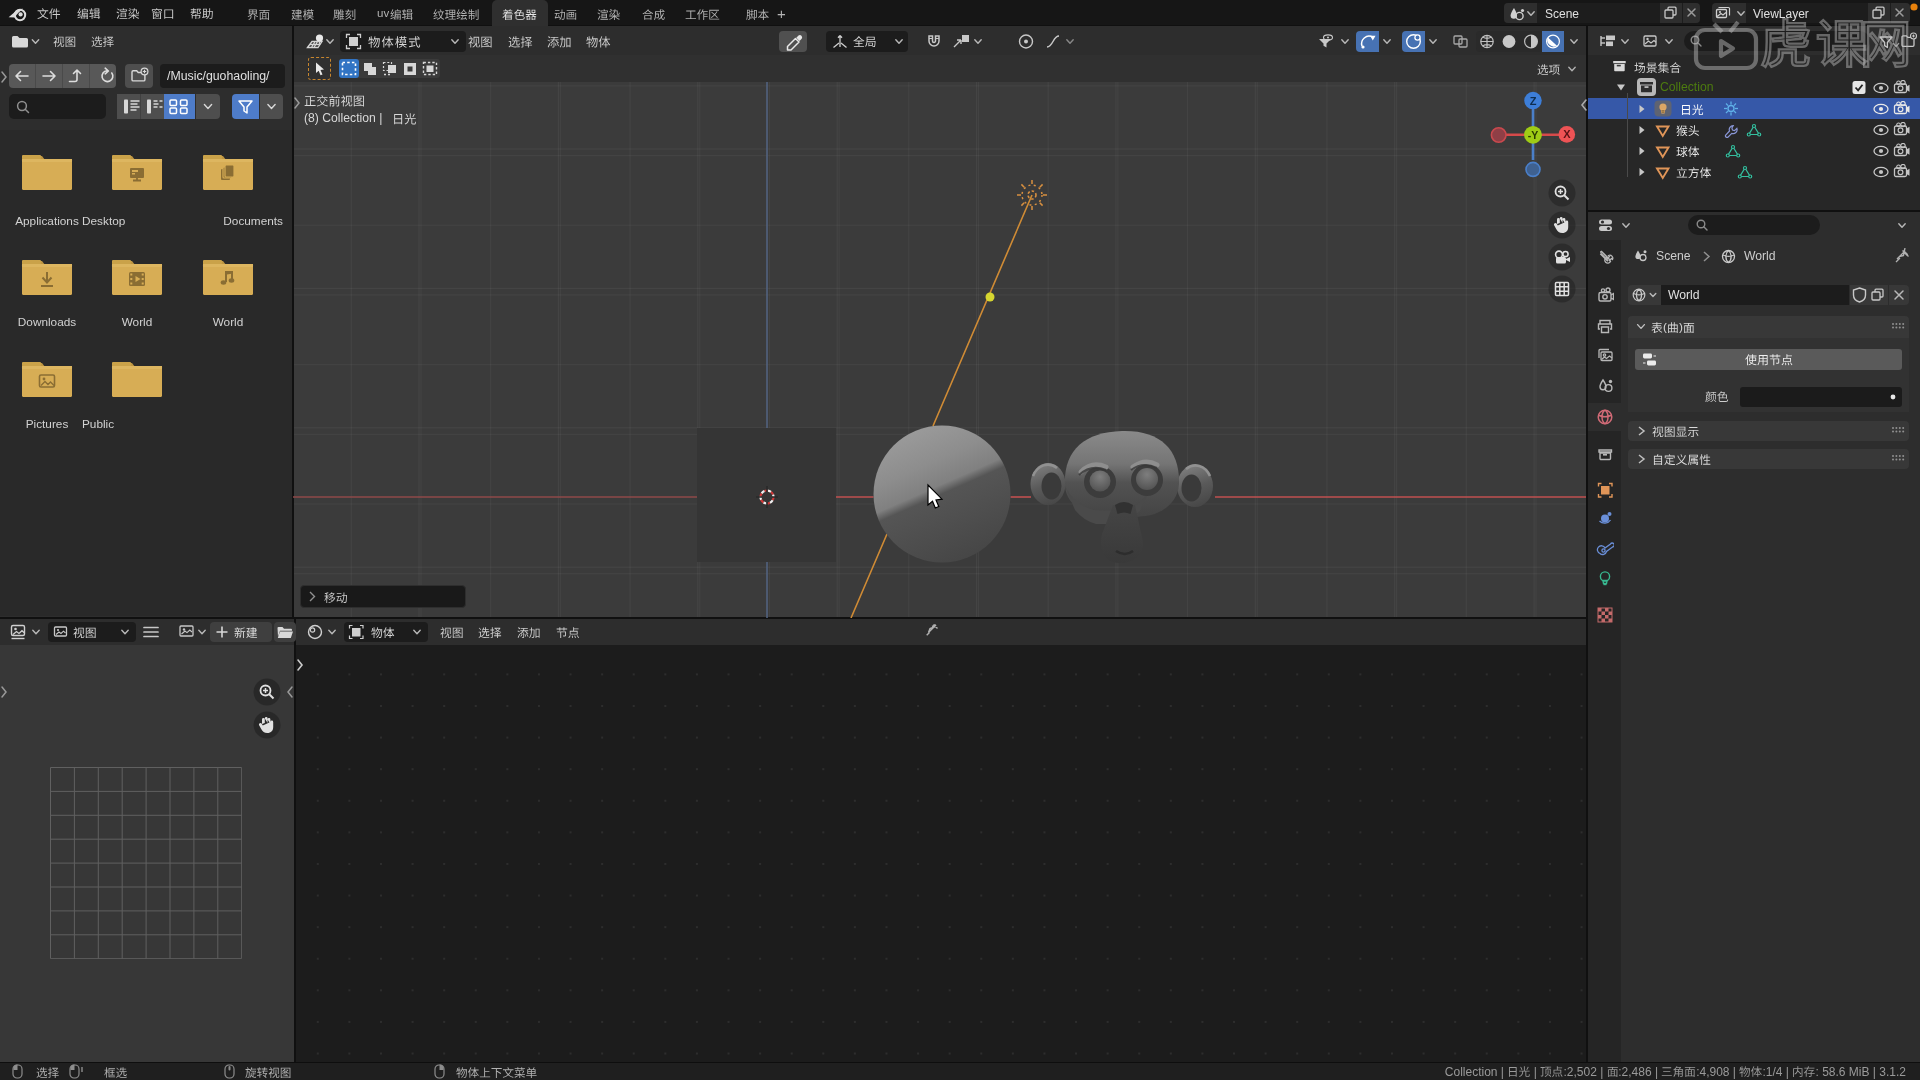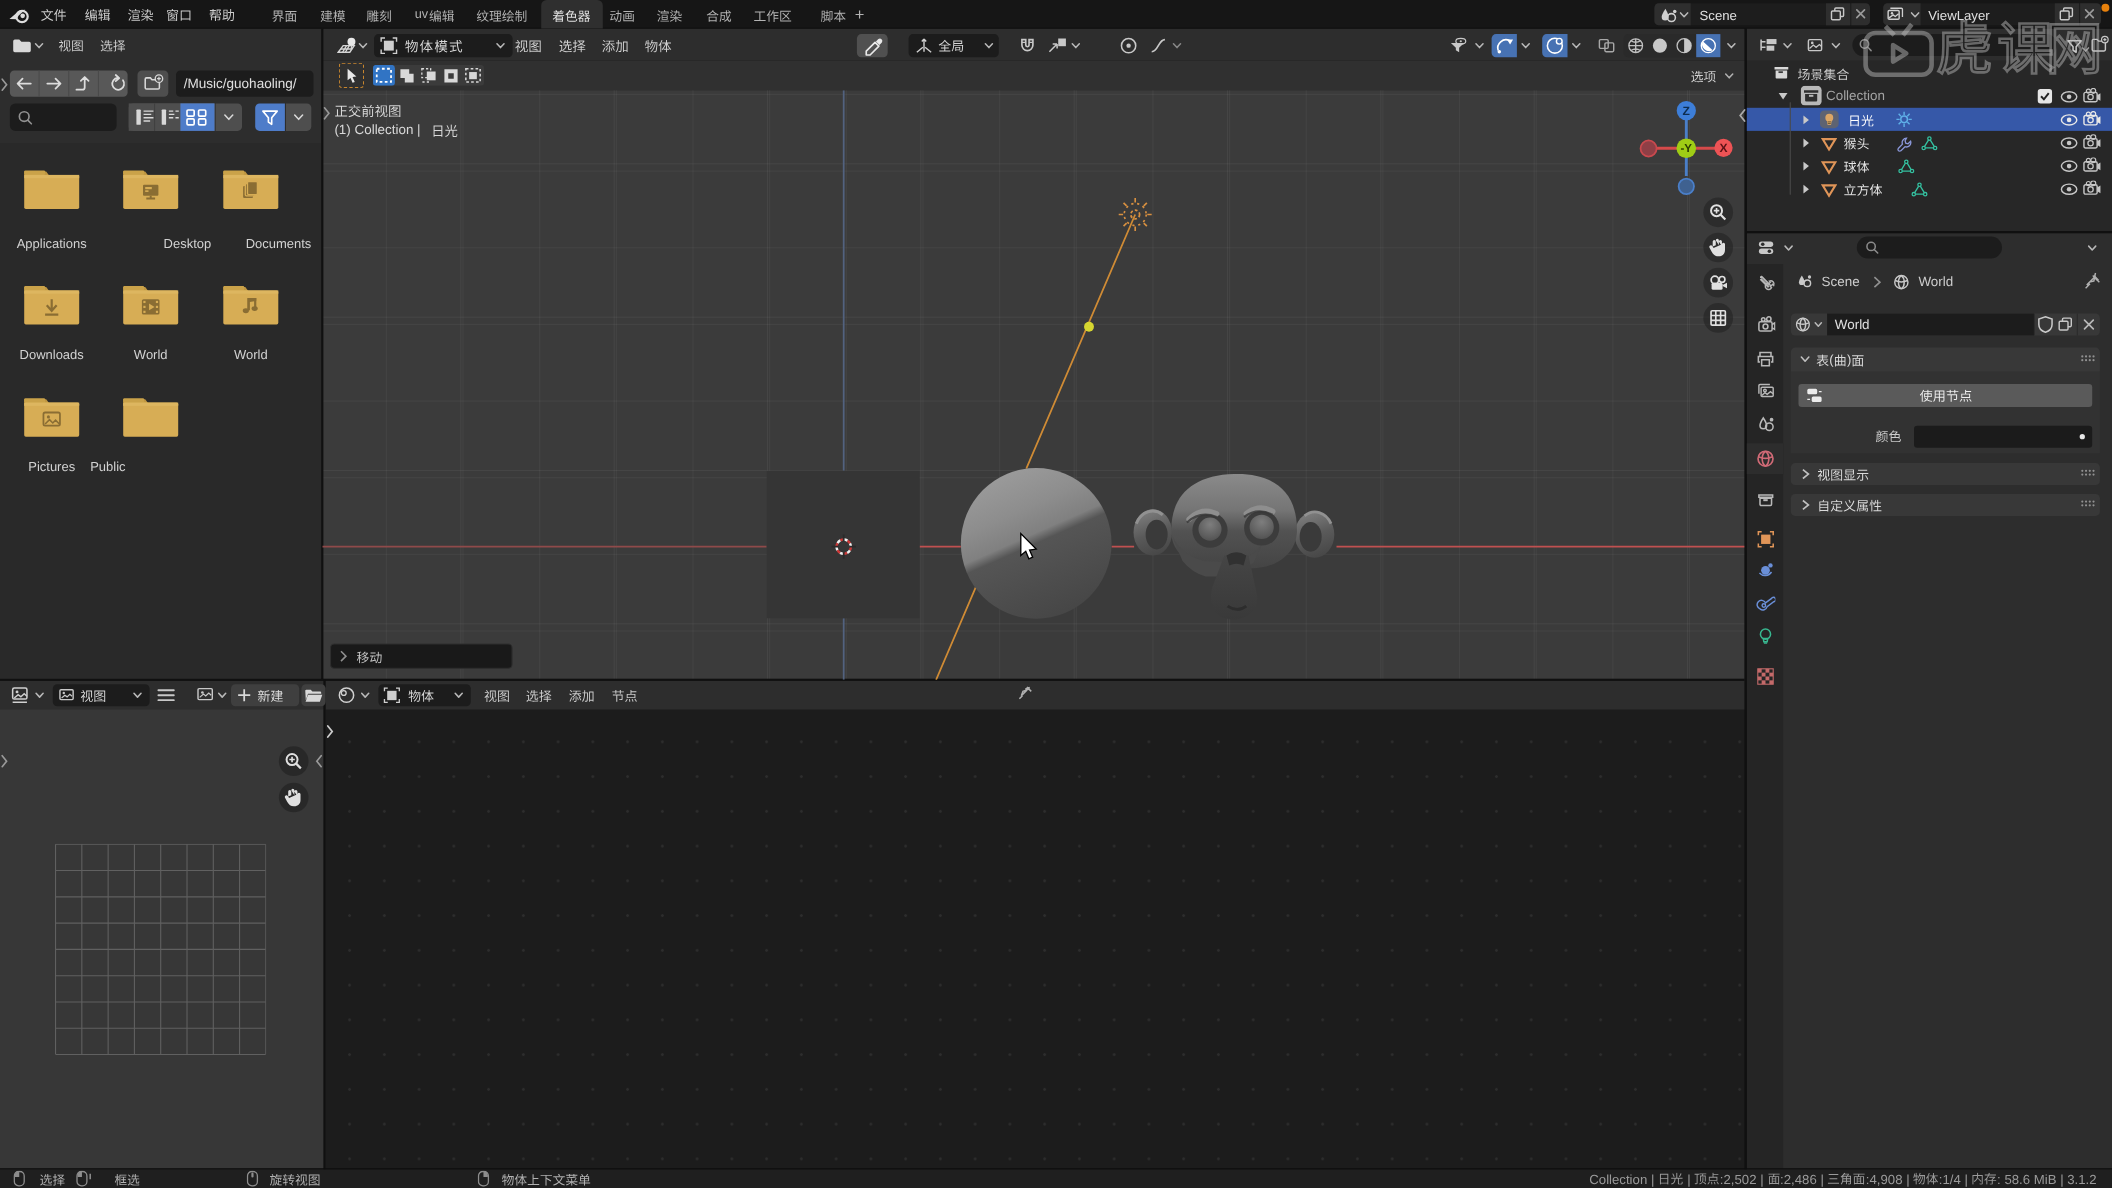--- a/index.html
+++ b/index.html
@@ -436,21 +436,21 @@
         </g>
       </g>
       <g>
         <path d="M112 4 h20 l3 4 h-23 Z" fill="#bf9641"></path>
         <rect x="112" y="3" width="19" height="4" rx="1" fill="#caa249"></rect>
         <rect x="112" y="7" width="50" height="31" rx="1.5" fill="#d7ad55"></rect>
         <rect x="112" y="7" width="50" height="3" fill="#ddb660"></rect>
       </g>
     </svg>
     <div class="t" style="left:-8.0px;top:214.60px;font-size:11.8px;line-height:13.8px;color:#d2d2d2;width:110px;text-align:center;font-weight:400;letter-spacing:0px">Applications</div>
-    <div class="t" style="left:82.0px;top:214.60px;font-size:11.8px;line-height:13.8px;color:#d2d2d2;width:110px;text-align:right;font-weight:400;letter-spacing:0px">Desktop</div>
+    <div class="t" style="left:82.0px;top:214.60px;font-size:11.8px;line-height:13.8px;color:#d2d2d2;width:110px;text-align:left;font-weight:400;letter-spacing:0px">Desktop</div>
     <div class="t" style="left:173.0px;top:214.60px;font-size:11.8px;line-height:13.8px;color:#d2d2d2;width:110px;text-align:right;font-weight:400;letter-spacing:0px">Documents</div>
     <div class="t" style="left:-8.0px;top:315.60px;font-size:11.8px;line-height:13.8px;color:#d2d2d2;width:110px;text-align:center;font-weight:400;letter-spacing:0px">Downloads</div>
     <div class="t" style="left:82.0px;top:315.60px;font-size:11.8px;line-height:13.8px;color:#d2d2d2;width:110px;text-align:center;font-weight:400;letter-spacing:0px">World</div>
     <div class="t" style="left:173.0px;top:315.60px;font-size:11.8px;line-height:13.8px;color:#d2d2d2;width:110px;text-align:center;font-weight:400;letter-spacing:0px">World</div>
     <div class="t" style="left:-8.0px;top:417.60px;font-size:11.8px;line-height:13.8px;color:#d2d2d2;width:110px;text-align:center;font-weight:400;letter-spacing:0px">Pictures</div>
     <div class="t" style="left:82.0px;top:417.60px;font-size:11.8px;line-height:13.8px;color:#d2d2d2;width:110px;text-align:left;font-weight:400;letter-spacing:0px">Public</div>
     <svg class="k" style="left:300px;top:31px" width="38" height="21" viewBox="0 0 38 21">
       <g stroke="#d5d5d5" stroke-width="1.3" fill="none">
         <path d="M7.5 16.5 L12 10.5 H22 L18 16.5 Z"></path>
         <path d="M10 13.5 h10 M15 10.5 l-3.5 6 M17.5 10.5 l-3.5 6"></path>
@@ -705,21 +705,21 @@
     </svg>
     <svg class="k" style="left:304.0px;top:94.88px" width="61.0" height="12.2" viewBox="0 0 5000 1000">
       <g fill="#d8d8d8" transform="translate(0,860) scale(1,-1)">
         <use href="#c6b63" x="0"></use>
         <use href="#c4ea4" x="1000"></use>
         <use href="#c524d" x="2000"></use>
         <use href="#c89c6" x="3000"></use>
         <use href="#c56fe" x="4000"></use>
       </g>
     </svg>
-    <div class="t" style="left:304.0px;top:110.90px;font-size:12.2px;line-height:14.2px;color:#d8d8d8;text-align:left;font-weight:400;letter-spacing:0px">(1) Collection | </div>
+    <div class="t" style="left:304.0px;top:110.90px;font-size:12.2px;line-height:14.2px;color:#d8d8d8;text-align:left;font-weight:400;letter-spacing:0px">(8) Collection | </div>
     <svg class="k" style="left:392.0px;top:113.38px" width="24.4" height="12.2" viewBox="0 0 2000 1000">
       <g fill="#d8d8d8" transform="translate(0,860) scale(1,-1)">
         <use href="#c65e5" x="0"></use>
         <use href="#c5149" x="1000"></use>
       </g>
     </svg>
     <div class="a" style="left:300px;top:585px;width:166px;height:23px;background:#191919;border-radius:4px;border:1px solid #2e2e2e;"></div>
     <svg class="k" style="left:306px;top:585px" width="14" height="23" viewBox="0 0 14 23">
       <path d="M4 7 l4.5 4.5 l-4.5 4.5" stroke="#909090" stroke-width="1.4" fill="none"></path>
     </svg>
@@ -815,21 +815,21 @@
       </g>
     </svg>
     <svg class="k" style="left:1615px;top:81px" width="12" height="12" viewBox="0 0 12 12">
       <path d="M2 3.5 h8 l-4 6 Z" fill="#c8c8c8"></path>
     </svg>
     <svg class="k" style="left:1637px;top:78px" width="20" height="18" viewBox="0 0 20 18">
       <rect x="0" y="0" width="19" height="18" rx="4" fill="#b8b8b8"></rect>
       <path d="M3 4 h13 v2.4 H3 Z M4 7.4 h11 v6 a0.9 0.9 0 0 1-0.9 0.9 H4.9 a0.9 0.9 0 0 1-0.9-0.9 Z" fill="#2d2d2d"></path>
       <rect x="7.5" y="8.2" width="4" height="1.8" fill="#b8b8b8"></rect>
     </svg>
-    <div class="t" style="left:1660.0px;top:80.40px;font-size:12.2px;line-height:14.2px;color:#a3a3a3;text-align:center;font-weight:400;letter-spacing:0px">Collection</div>
+    <div class="t" style="left:1660.0px;top:80.40px;font-size:12.2px;line-height:14.2px;color:#4d7c0f;text-align:center;font-weight:400;letter-spacing:0px">Collection</div>
     <svg class="k" style="left:1851px;top:80px" width="16" height="15" viewBox="0 0 16 15">
       <rect x="1.5" y="1" width="13" height="13" rx="2.5" fill="#e6e6e6"></rect>
       <path d="M4.5 7.5 l2.6 2.8 l4.4-5.6" stroke="#222" stroke-width="1.8" fill="none"></path>
     </svg>
     <svg class="k" style="left:1872px;top:80px" width="18" height="16" viewBox="0 0 18 16">
       <ellipse cx="9" cy="8" rx="7" ry="4.6" fill="none" stroke="#c6c6c6" stroke-width="1.3"></ellipse>
       <circle cx="9" cy="8" r="2.1" fill="#c6c6c6"></circle>
     </svg>
     <svg class="k" style="left:1893px;top:80px" width="18" height="16" viewBox="0 0 18 16">
       <rect x="1.5" y="4" width="12" height="8.5" rx="1.5" fill="none" stroke="#c6c6c6" stroke-width="1.3"></rect>

